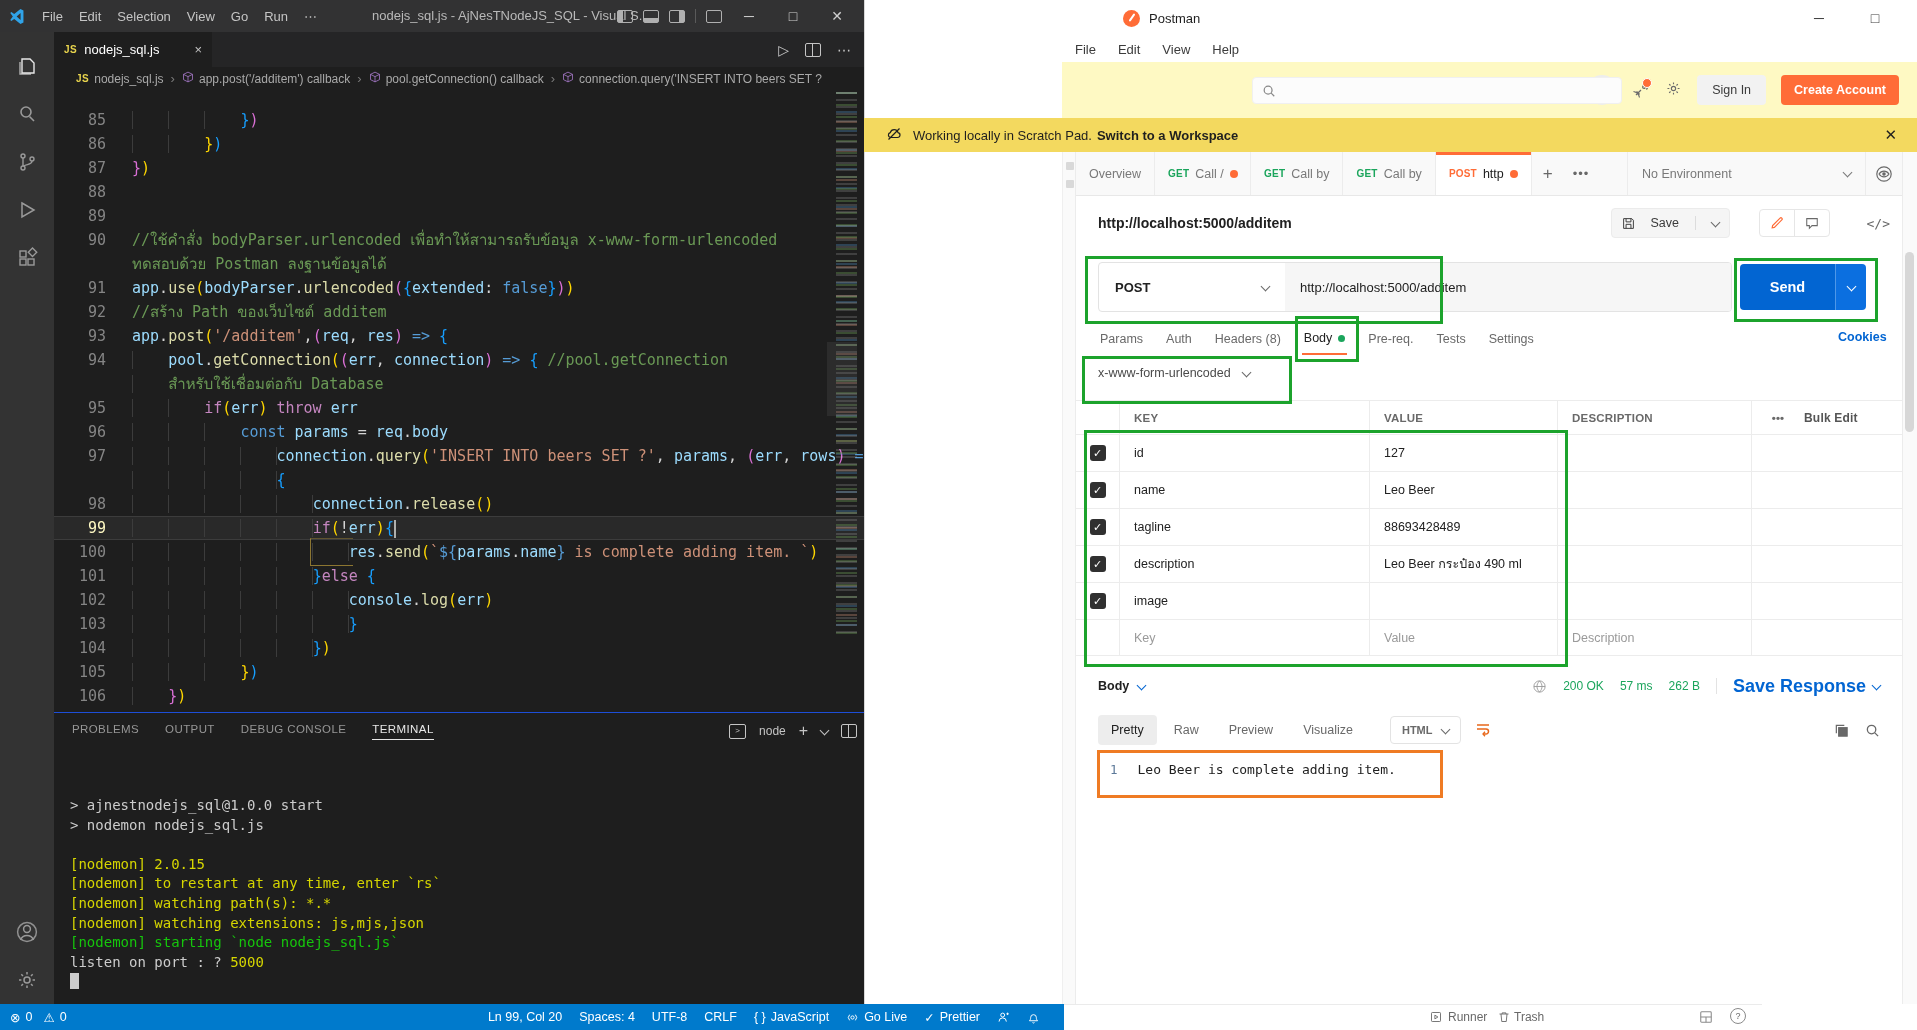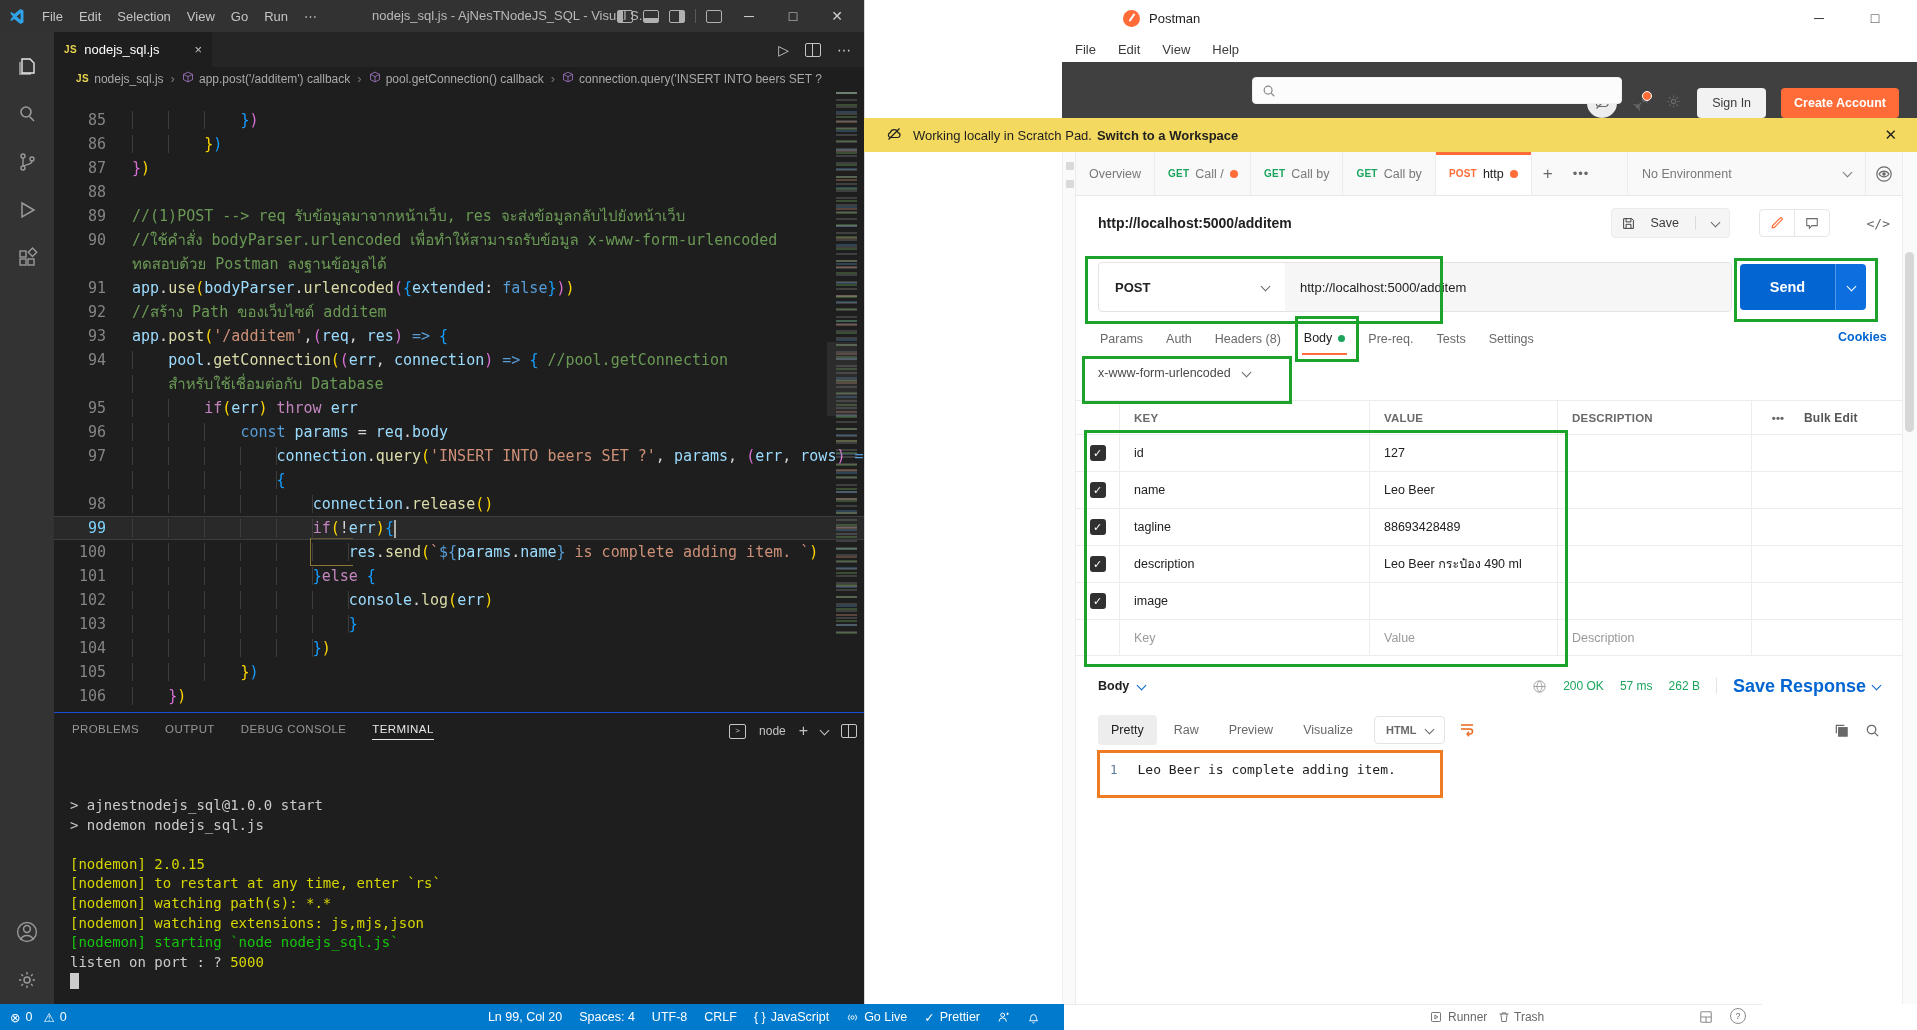--- a/index.html
+++ b/index.html
@@ -36,21 +36,21 @@
 
   .vsc-bc{position:absolute;left:54px;top:67px;width:810px;height:23px;display:flex;align-items:center;font-size:12px;color:#a9a9a9;padding-left:22px;gap:5px;box-sizing:border-box;white-space:nowrap;overflow:hidden}
   .bc-sep{color:#7a7a7a;font-size:13px;margin:0 2px}
   .cube{width:12px;height:12px;flex:none}
 
   .vsc-editor{position:absolute;left:54px;top:90px;width:810px;height:622px;overflow:hidden;font-family:"DejaVu Sans Mono",monospace;font-size:15px}
   .edlines{position:absolute;left:0;top:18px;right:0}
   .cl{display:flex;height:24px;line-height:24px;white-space:pre}
   .cl.cur{background:rgba(255,255,255,.05);box-shadow:inset 0 1px 0 rgba(255,255,255,.09), inset 0 -1px 0 rgba(255,255,255,.09)}
   .gut{flex:none;width:78px;text-align:right;padding-right:26px;color:#858585;box-sizing:border-box}
-  .cl.cur .gut{color:#7dd3fc}
+  .cl.cur .gut{color:#fef9c3}
   .ind{background:repeating-linear-gradient(to right,#3c3c3c 0 1px,transparent 1px 36px)}
   .tk-v{color:#9cdcfe}.tk-f{color:#dcdcaa}.tk-s{color:#ce9178}.tk-k{color:#569cd6}.tk-m{color:#c586c0}
   .tk-c{color:#6a9955}.tk-p{color:#d4d4d4}.tk-b1{color:#ffd700}.tk-b2{color:#da70d6}.tk-b3{color:#179fff}
   .scopebox{position:absolute;left:256px;top:448px;width:42px;height:26px;border-left:1px solid rgba(200,165,60,.65);border-top:1px solid rgba(200,165,60,.35);border-bottom:1px solid rgba(200,165,60,.65)}
   .caret{position:absolute;left:340px;top:430px;width:2px;height:18px;background:#aeafad}
   .vsc-minimap{position:absolute;right:7px;top:2px;width:21px;height:545px;opacity:.85;
     background:
       repeating-linear-gradient(to bottom, rgba(212,212,212,.22) 0 2px, transparent 2px 7px),
       repeating-linear-gradient(to bottom, rgba(106,153,85,.45) 0 2px, transparent 2px 12px),
       repeating-linear-gradient(to bottom, rgba(86,156,214,.35) 0 2px, transparent 2px 19px),
@@ -79,21 +79,21 @@
   .pm-rail{position:absolute;left:1062px;top:152px;width:14px;height:852px;background:#fafafa;border-left:1px solid #efefef;border-right:1px solid #ececec;box-sizing:border-box}
   .railsq{position:absolute;left:3px;width:8px;height:8px;background:#d9d9d9;border-radius:1px}
   .pm-titlebar{position:absolute;left:1111px;top:0;width:855px;height:36px;background:#fff;display:flex;align-items:center}
   .pm-logo{width:17px;height:17px;border-radius:50%;background:#ff6c37;margin:0 9px 0 12px;position:relative;flex:none}
   .pm-logo::after{content:"";position:absolute;left:8px;top:3px;width:2px;height:9px;background:#fff;transform:rotate(35deg);border-radius:2px}
   .pm-appname{font-size:13px;color:#1f1f1f}
   .pm-winctl{margin-left:auto;display:flex;align-items:center;gap:30px;padding-right:22px;color:#3b3b3b;font-size:14px}
   .pm-winctl span{width:26px;text-align:center}
   .pm-menus{position:absolute;left:1066px;top:36px;height:26px;display:flex;align-items:center;gap:4px;font-size:13px;color:#3b3b3b}
   .pm-menu{padding:2px 9px}
-  .pm-toolbar{position:absolute;left:1062px;top:62px;width:855px;height:56px;background:#404040;display:flex;align-items:flex-end}
+  .pm-toolbar{position:absolute;left:1062px;top:62px;width:855px;height:56px;background:#fef9c3;display:flex;align-items:center}
   .pm-search{position:absolute;left:190px;top:15px;width:370px;height:27px;border:1px solid #f0f0f0;border-radius:4px;background:#fcfcfc;display:flex;align-items:center;padding-left:9px;box-sizing:border-box}
   .pm-toolicons{margin-left:auto;display:flex;align-items:center;gap:15px;padding-right:18px}
   .circbg{width:30px;height:30px;border-radius:50%;background:#ededed;display:flex;align-items:center;justify-content:center}
   .satwrap{position:relative;display:flex}
   .odot{position:absolute;right:-2px;top:-3px;width:8px;height:8px;border-radius:50%;background:#ff6c37;border:1.5px solid #fff}
   .btn-signin{background:#f2f2f2;border-radius:4px;padding:8px 15px;font-size:12.5px;color:#3b3b3b}
   .btn-create{background:#ff6c37;border-radius:4px;padding:8px 13px;font-size:12.5px;color:#fff;font-weight:bold}
   .pm-banner{position:absolute;left:864px;top:118px;width:1053px;height:34px;background:#f3d95f;display:flex;align-items:center;font-size:13px;color:#1f1f1f;z-index:5}
   .pm-banner .cloudoff{margin:0 11px 0 22px}
   .pm-banner b{margin-left:5px}
@@ -152,21 +152,21 @@
   .pm-respmeta{position:absolute;left:1098px;top:668px;width:782px;height:36px;display:flex;align-items:center;font-size:12.5px}
   .respbody{display:flex;align-items:center;gap:9px;font-weight:bold;color:#212121}
   .respbody .chev{color:#0265d2}
   .respstats{margin-left:auto;display:flex;align-items:center;gap:16px;color:#1ba55c;font-size:12px}
   .respstats .vr{width:1px;height:16px;background:#e3e3e3}
   .saveresp{display:flex;align-items:center;gap:7px;color:#0265d2;font-weight:bold;font-size:18px}
 
   .pm-resptabs{position:absolute;left:1098px;top:712px;width:782px;height:36px;display:flex;align-items:center;gap:4px;font-size:12.5px;color:#696969}
   .rst{padding:8px 13px;border-radius:4px}
   .rst.on{background:#ededed;color:#212121}
-  .fmtdd{margin-left:4px;display:flex;align-items:center;gap:9px;border:1px solid #e3e3e3;border-radius:4px;padding:7px 11px;font-size:11px;font-weight:bold;color:#696969}
+  .fmtdd{margin-left:20px;display:flex;align-items:center;gap:9px;border:1px solid #e3e3e3;border-radius:4px;padding:7px 11px;font-size:11px;font-weight:bold;color:#696969}
   .wrapico{margin-left:10px}
   .respicons{margin-left:auto;display:flex;align-items:center;gap:16px}
 
   .pm-respline{position:absolute;left:1110px;top:762px;display:flex;align-items:center;gap:20px;font-family:"DejaVu Sans Mono",monospace;font-size:13px}
   .pm-respline .lnno{color:#5c7999;font-size:12.5px}
   .pm-respline .txt{color:#212121}
 
   .pm-footer{position:absolute;left:1064px;top:1004px;width:698px;height:26px;background:#fff;border-top:1px solid #ebebeb;box-sizing:border-box;font-size:12px;color:#696969}
   .ft-runner{position:absolute;left:366px;top:5px;display:flex;align-items:center;gap:6px}
   .ft-trash{position:absolute;left:434px;top:5px;display:flex;align-items:center;gap:4px}
@@ -296,21 +296,21 @@
           </svg></span>
         <span>connection.query('INSERT INTO beers SET ?</span>
       </div>
 
     <div class="vsc-editor">
       <div class="edlines" id="ed-lines">
           <div class="cl"><span class="gut">85</span><span class="code"><span class="ind">            </span><span class="tk-b3">}</span><span class="tk-b2">)</span></span></div>
           <div class="cl"><span class="gut">86</span><span class="code"><span class="ind">        </span><span class="tk-b1">}</span><span class="tk-b3">)</span></span></div>
           <div class="cl"><span class="gut">87</span><span class="code"><span class="tk-b2">}</span><span class="tk-b1">)</span></span></div>
           <div class="cl"><span class="gut">88</span><span class="code"></span></div>
-          <div class="cl"><span class="gut">89</span><span class="code"><span class="tk-c">//(1)POST --&gt; req รับข้อมูลมาจากหน้าเว็บ, res จะส่งข้อมูลกลับไปยังหน้าเว็บ</span></span></div>
+          <div class="cl"><span class="gut">89</span></div>
           <div class="cl"><span class="gut">90</span><span class="code"><span class="tk-c">//ใช้คำสั่ง bodyParser.urlencoded เพื่อทำให้สามารถรับข้อมูล x-www-form-urlencoded</span></span></div>
           <div class="cl"><span class="gut"></span><span class="code"><span class="tk-c">ทดสอบด้วย Postman ลงฐานข้อมูลได้</span></span></div>
           <div class="cl"><span class="gut">91</span><span class="code"><span class="tk-v">app</span><span class="tk-p">.</span><span class="tk-f">use</span><span class="tk-b1">(</span><span class="tk-v">bodyParser</span><span class="tk-p">.</span><span class="tk-f">urlencoded</span><span class="tk-b2">(</span><span class="tk-b3">{</span><span class="tk-v">extended</span><span class="tk-p">: </span><span class="tk-k">false</span><span class="tk-b3">}</span><span class="tk-b2">)</span><span class="tk-b1">)</span></span></div>
           <div class="cl"><span class="gut">92</span><span class="code"><span class="tk-c">//สร้าง Path ของเว็บไซต์ additem</span></span></div>
           <div class="cl"><span class="gut">93</span><span class="code"><span class="tk-v">app</span><span class="tk-p">.</span><span class="tk-f">post</span><span class="tk-b1">(</span><span class="tk-s">'/additem'</span><span class="tk-p">,</span><span class="tk-b2">(</span><span class="tk-v">req</span><span class="tk-p">, </span><span class="tk-v">res</span><span class="tk-b2">)</span><span class="tk-k"> =&gt; </span><span class="tk-b3">{</span></span></div>
           <div class="cl"><span class="gut">94</span><span class="code"><span class="ind">    </span><span class="tk-v">pool</span><span class="tk-p">.</span><span class="tk-f">getConnection</span><span class="tk-b1">(</span><span class="tk-b2">(</span><span class="tk-v">err</span><span class="tk-p">, </span><span class="tk-v">connection</span><span class="tk-b2">)</span><span class="tk-k"> =&gt; </span><span class="tk-b3">{ </span><span class="tk-c">//pool.getConnection</span></span></div>
           <div class="cl"><span class="gut"></span><span class="code"><span class="ind">    </span><span class="tk-c">สำหรับใช้เชื่อมต่อกับ Database</span></span></div>
           <div class="cl"><span class="gut">95</span><span class="code"><span class="ind">        </span><span class="tk-m">if</span><span class="tk-b1">(</span><span class="tk-v">err</span><span class="tk-b1">)</span><span class="tk-p"> </span><span class="tk-m">throw</span><span class="tk-v"> err</span></span></div>
           <div class="cl"><span class="gut">96</span><span class="code"><span class="ind">            </span><span class="tk-k">const</span><span class="tk-v"> params</span><span class="tk-p"> = </span><span class="tk-v">req</span><span class="tk-p">.</span><span class="tk-v">body</span></span></div>
           <div class="cl"><span class="gut">97</span><span class="code"><span class="ind">                </span><span class="tk-v">connection</span><span class="tk-p">.</span><span class="tk-f">query</span><span class="tk-b1">(</span><span class="tk-s">'INSERT INTO beers SET ?'</span><span class="tk-p">, </span><span class="tk-v">params</span><span class="tk-p">, </span><span class="tk-b2">(</span><span class="tk-v">err</span><span class="tk-p">, </span><span class="tk-v">rows</span><span class="tk-b2">)</span><span class="tk-k"> =&gt;</span></span></div>

